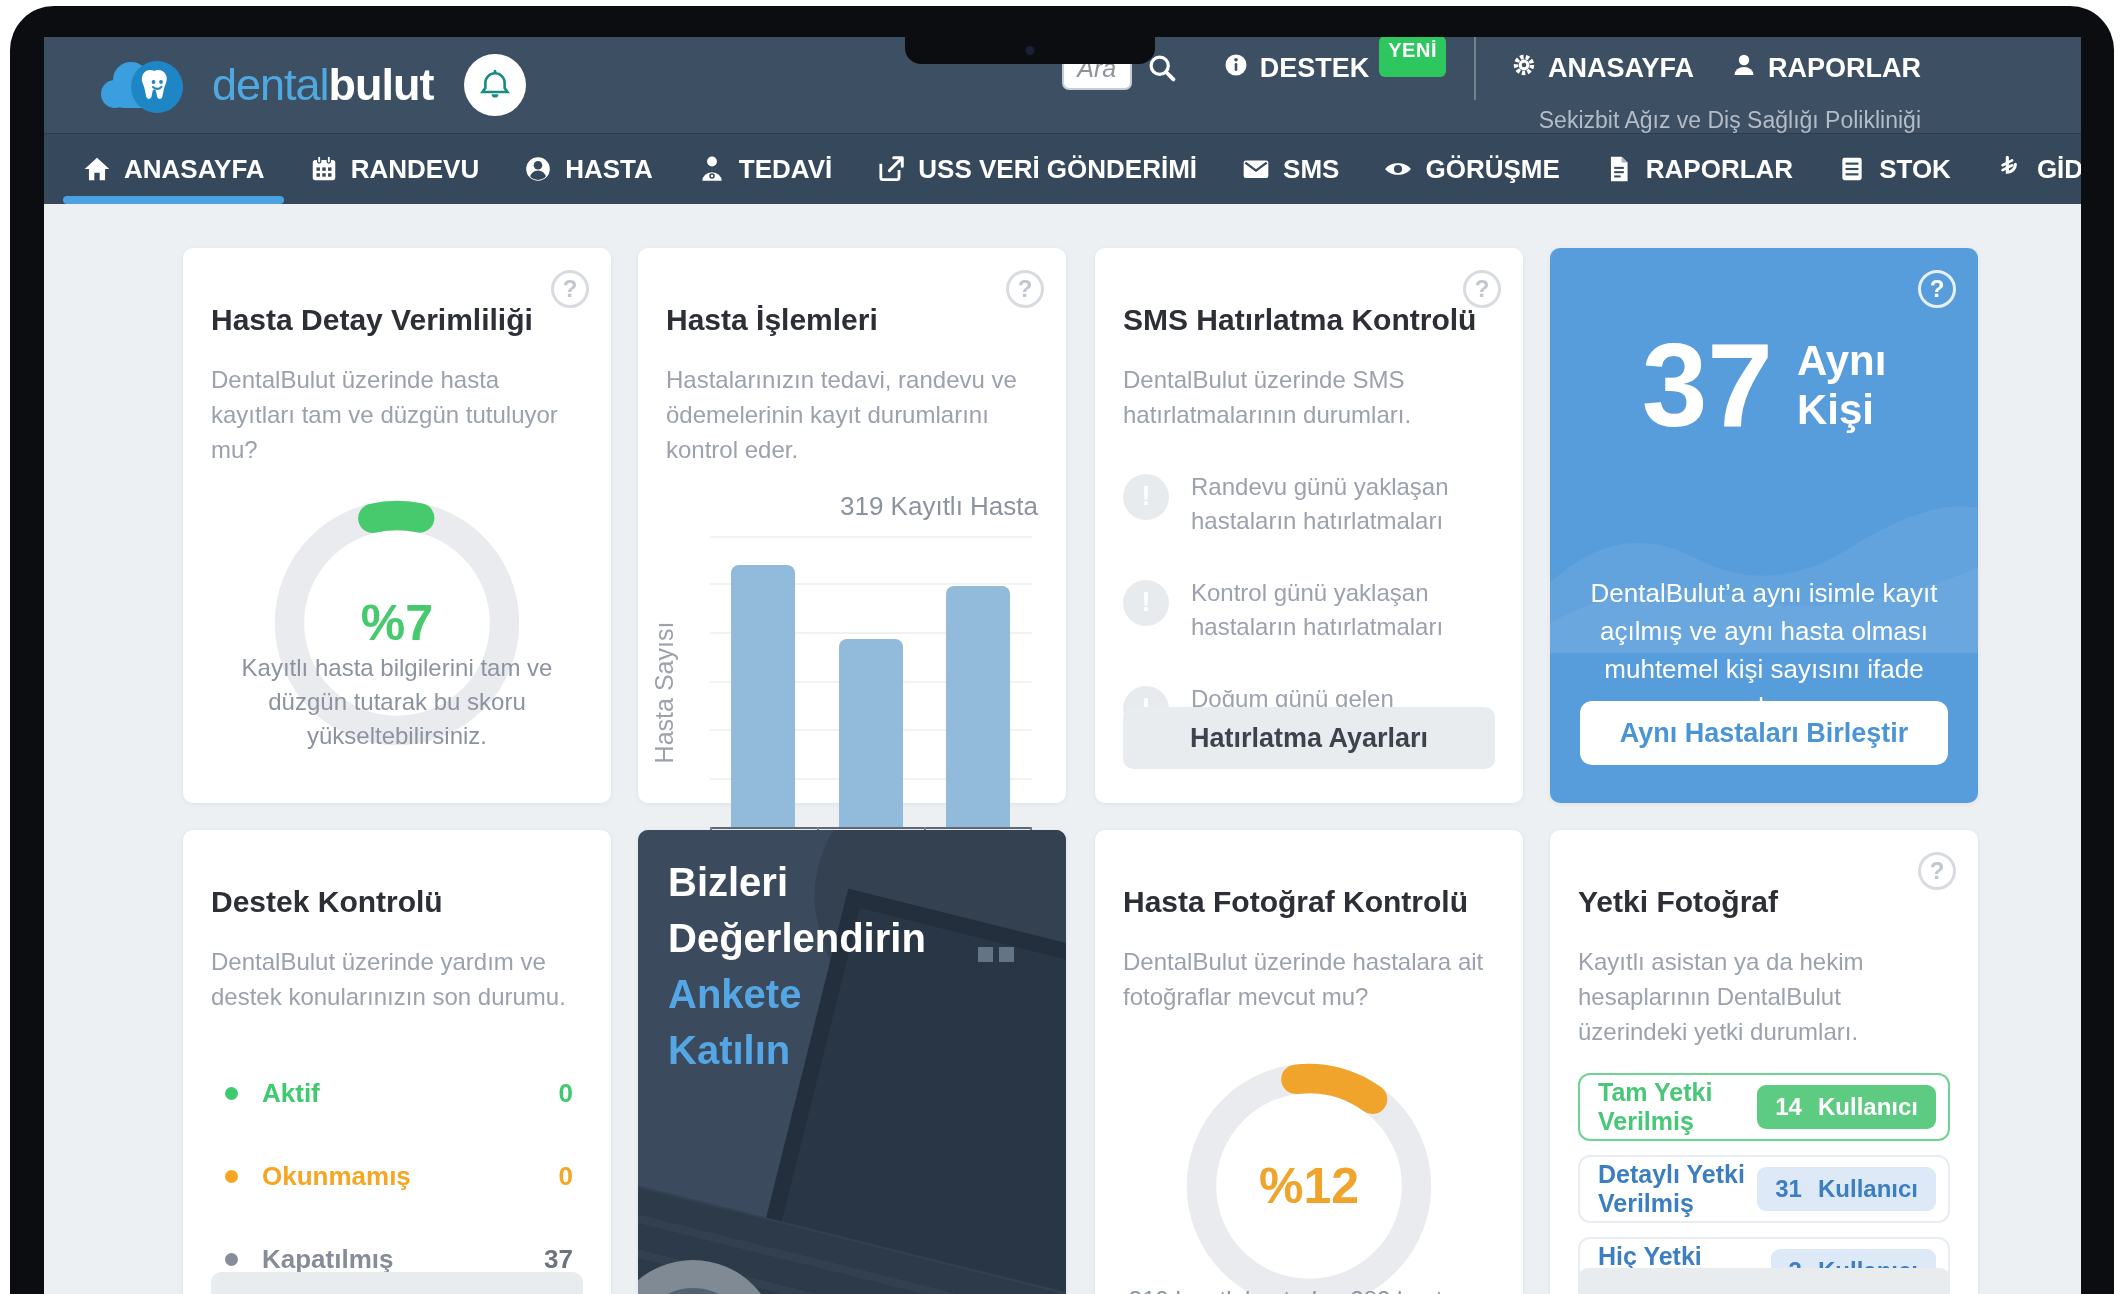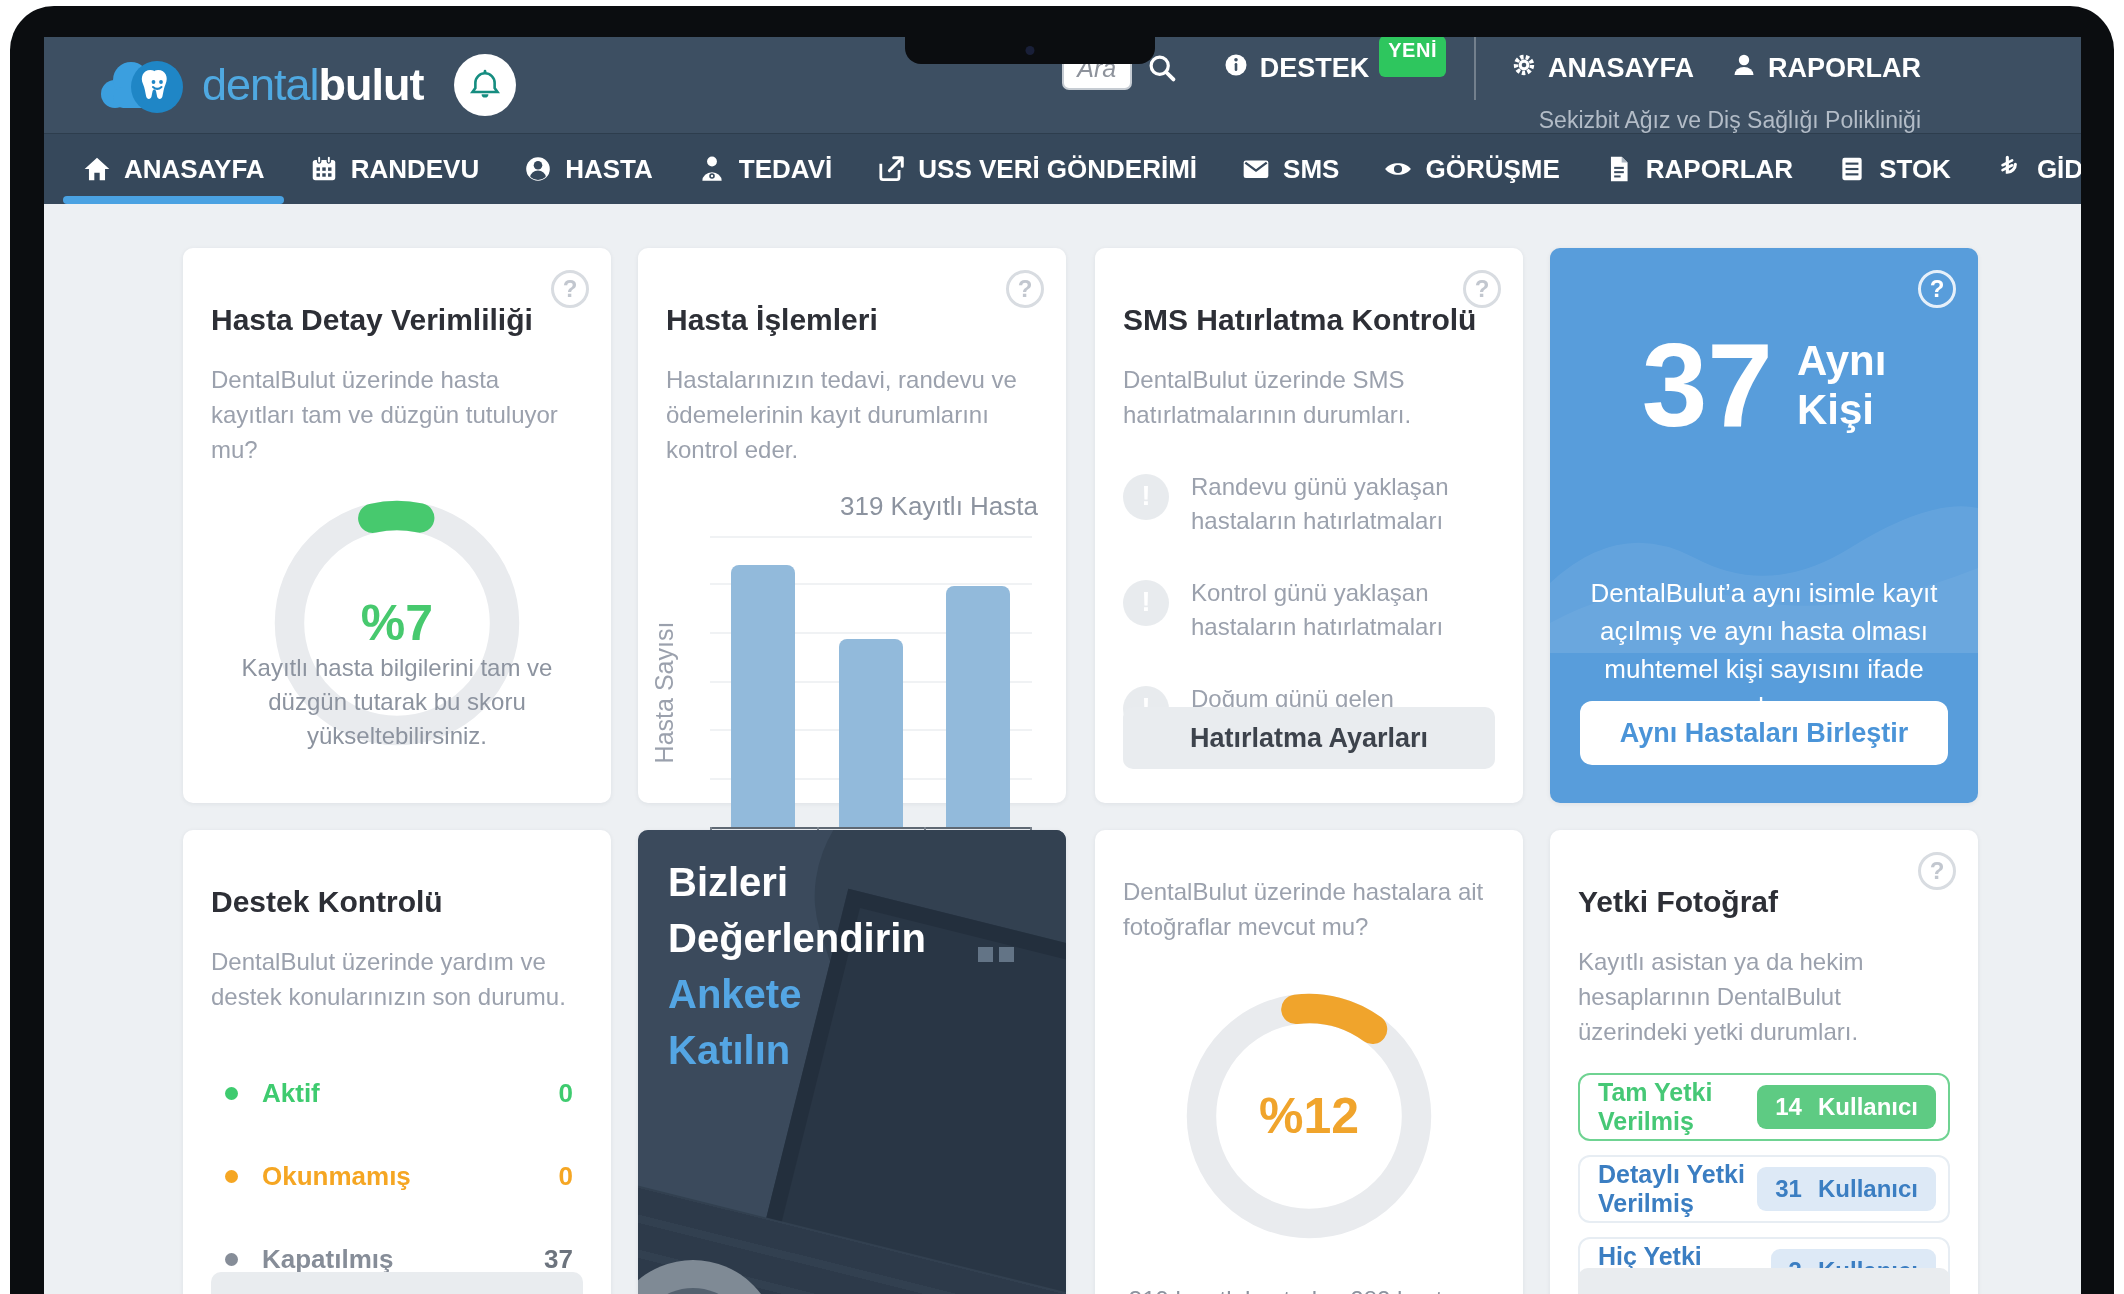--- a/index.html
+++ b/index.html
@@ -8,21 +8,21 @@
 
   
   .bezel{position:absolute;left:10px;right:10px;top:6px;bottom:-90px;background:#0b0d10;border-radius:44px;}
   .screen{position:absolute;left:44px;right:43px;top:37px;bottom:0;background:#edf0f3;overflow:hidden;}
   .notch{position:absolute;top:37px;left:905px;width:250px;height:27px;background:#0b0d10;
     border-radius:0 0 16px 16px;z-index:60;}
   .cam{position:absolute;top:9px;left:50%;transform:translateX(-50%);width:9px;height:9px;border-radius:50%;background:#191f38;}
 
   
   .topbar{position:absolute;left:0;right:0;top:0;height:96px;background:#3d4f62;display:flex;align-items:center;padding-left:50px;}
-  .logo{display:flex;align-items:center;gap:8px;}
+  .logo{display:flex;align-items:center;gap:18px;}
   .logo svg{display:block;}
   .logo-text{font-size:45px;letter-spacing:-1px;}
   .logo-dental{color:#4fa9e1;font-weight:400;}
   .logo-bulut{color:#ffffff;font-weight:bold;}
   .bell-btn{margin-left:30px;width:62px;height:62px;border-radius:50%;background:#ffffff;border:none;
     display:flex;align-items:center;justify-content:center;cursor:pointer;}
   .topbar-right{margin-left:auto;padding-right:160px;display:flex;flex-direction:column;align-items:flex-end;}
   .topbar-row{display:flex;align-items:center;}
   .search-input{width:70px;height:44px;border-radius:7px;border:2px solid #c6ccd3;background:#fff;
     font-size:25px;font-style:italic;color:#555;text-align:center;outline:none;font-family:inherit;}
@@ -435,20 +435,21 @@
       <div class="art art-overlay"></div>
       <div class="photo-text">
         <span>Bizleri</span><br>
         <span>Değerlendirin</span><br>
         <span class="blue-line">Ankete</span><br>
         <span class="blue-line">Katılın</span>
       </div>
     </section>
 
     <section class="card r2 col3">
+      <h2 class="card-title">Hasta Fotoğraf Kontrolü</h2>
       <p class="card-desc">DentalBulut üzerinde hastalara ait fotoğraflar mevcut mu?</p>
       <div class="donut-wrap" style="margin-top:44px;">
         <svg viewBox="0 0 200 200">
           <circle cx="100" cy="100" r="84" fill="none" stroke="#e9ebee" stroke-width="23"></circle>
           <circle class="donut-arc" cx="100" cy="100" r="84" fill="none" stroke="#f0a42c" stroke-width="23" stroke-linecap="round" transform="rotate(-97 100 100)" stroke-dasharray="63.3 527.8"></circle>
         </svg>
         <div class="donut-label orange-t">%12</div>
       </div>
       <p class="foto-hint">319 kayıtlı hastadan 282 hastanın</p>
     </section>

